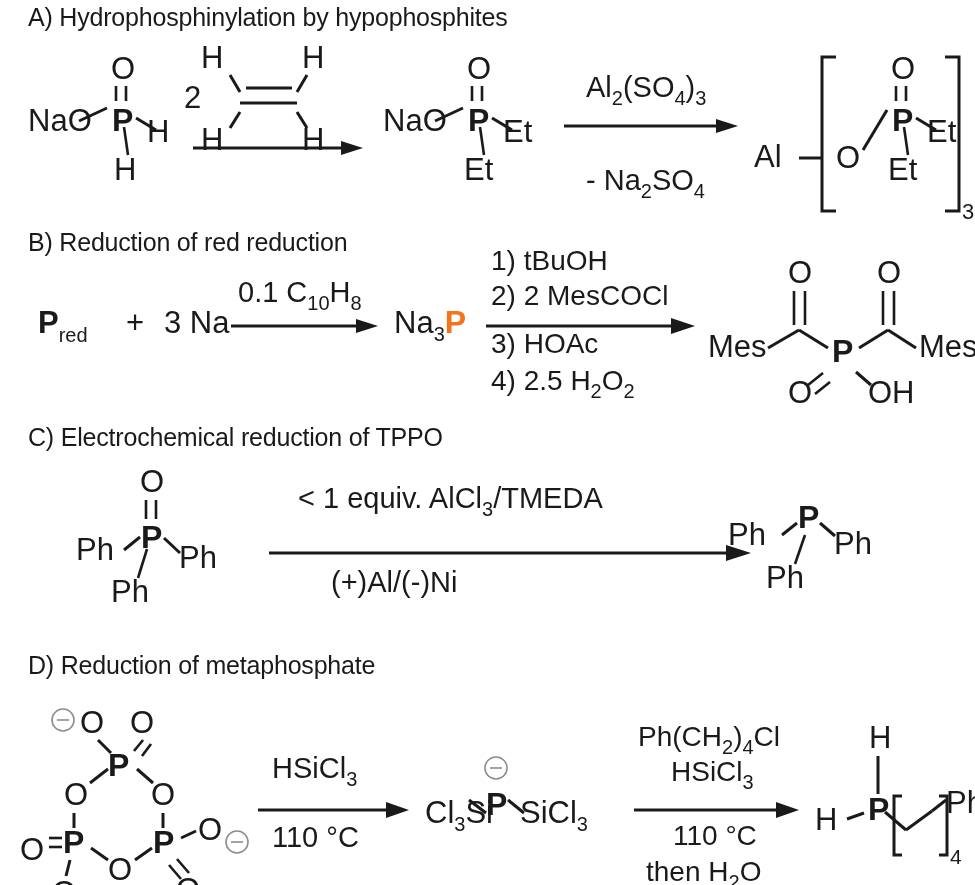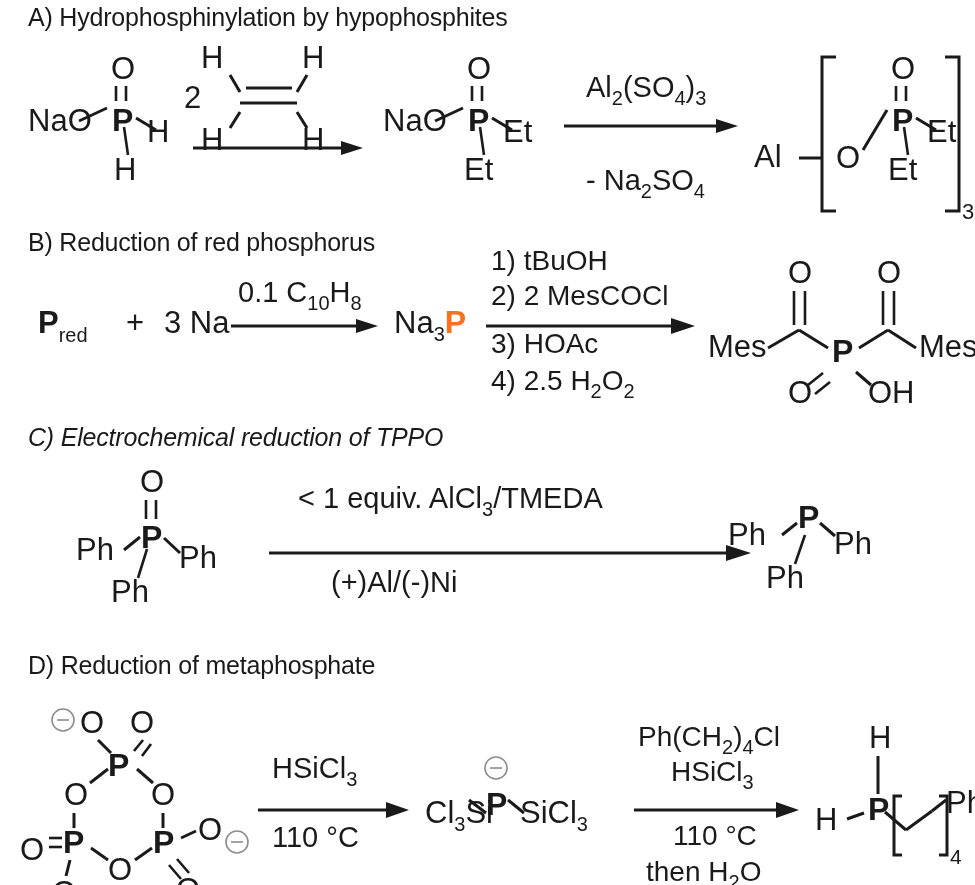--- a/index.html
+++ b/index.html
@@ -93,21 +93,21 @@
       <line class="bond" x1="847" y1="150" x2="871" y2="110" stroke-width="3"></line>
       <line class="bond" x1="880" y1="86" x2="880" y2="101" stroke-width="2.6"></line>
       <line class="bond" x1="890" y1="86" x2="890" y2="101" stroke-width="2.6"></line>
       <line class="bond" x1="900" y1="118" x2="920" y2="130" stroke-width="3"></line>
       <line class="bond" x1="888" y1="127" x2="892" y2="155" stroke-width="2.6"></line>
     </g>
   </svg>
 </div>
 
 <div class="scheme" style="top:225px;height:195px;">
-  <div class="heading" style="left:12px;top:3px;">B) Reduction of red phosphorus</div>
+  <div class="heading" style="left:12px;top:3px;">B) Reduction of red reduction</div>
 
   <svg width="975" height="195">
 
     <text class="atomlbl" x="22" y="108" font-size="31" font-weight="bold" fill="#F4731C"><tspan>P</tspan><tspan dy="9" font-size="20" font-weight="normal">red</tspan></text>
     <text class="atomlbl" x="110" y="108" font-size="31">+</text>
     <text class="atomlbl" x="148" y="108" font-size="31">3 Na</text>
 
     <g>
       <text class="atomlbl" x="222" y="77" font-size="29"><tspan>0.1 C</tspan><tspan dy="8" font-size="20">10</tspan><tspan dy="-8">H</tspan><tspan dy="8" font-size="20">8</tspan></text>
       <line class="bond" x1="215" y1="101" x2="340" y2="101" stroke-width="3"></line>
@@ -143,21 +143,21 @@
       <line class="bond" x1="867" y1="66" x2="867" y2="100" stroke-width="2.6"></line>
       <line class="bond" x1="878" y1="66" x2="878" y2="100" stroke-width="2.6"></line>
       <line class="bond" x1="807" y1="148" x2="792" y2="160" stroke-width="2.6"></line>
       <line class="bond" x1="814" y1="157" x2="799" y2="169" stroke-width="2.6"></line>
       <line class="bond" x1="840" y1="147" x2="855" y2="160" stroke-width="3"></line>
     </g>
   </svg>
 </div>
 
 <div class="scheme" style="top:420px;height:200px;">
-  <div class="heading" style="left:12px;top:3px;font-style:italic;">C) Electrochemical reduction of TPPO</div>
+  <div class="heading" style="left:12px;top:3px;">C) Electrochemical reduction of TPPO</div>
 
   <svg width="975" height="200">
 
     <g>
       <text class="atomlbl" x="124" y="72" font-size="31">O</text>
       <text class="atomlbl" x="125" y="128" font-size="32" font-weight="bold" fill="#F4731C">P</text>
       <text class="atomlbl" x="60" y="140" font-size="31">Ph</text>
       <text class="atomlbl" x="163" y="148" font-size="31">Ph</text>
       <text class="atomlbl" x="95" y="182" font-size="31">Ph</text>
       <line class="bond" x1="130" y1="80" x2="130" y2="99" stroke-width="2.6"></line>

